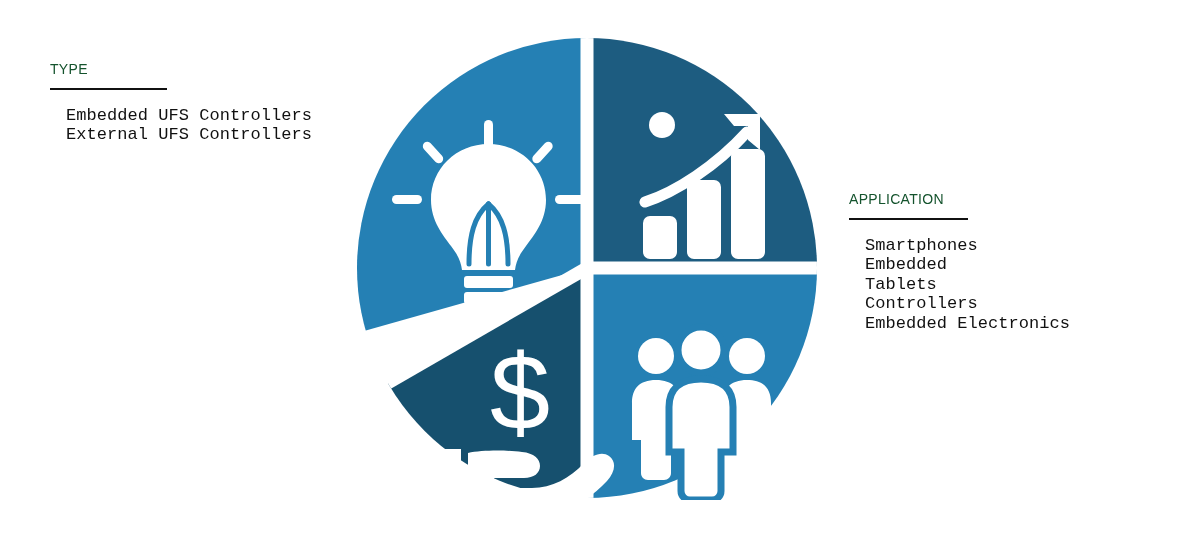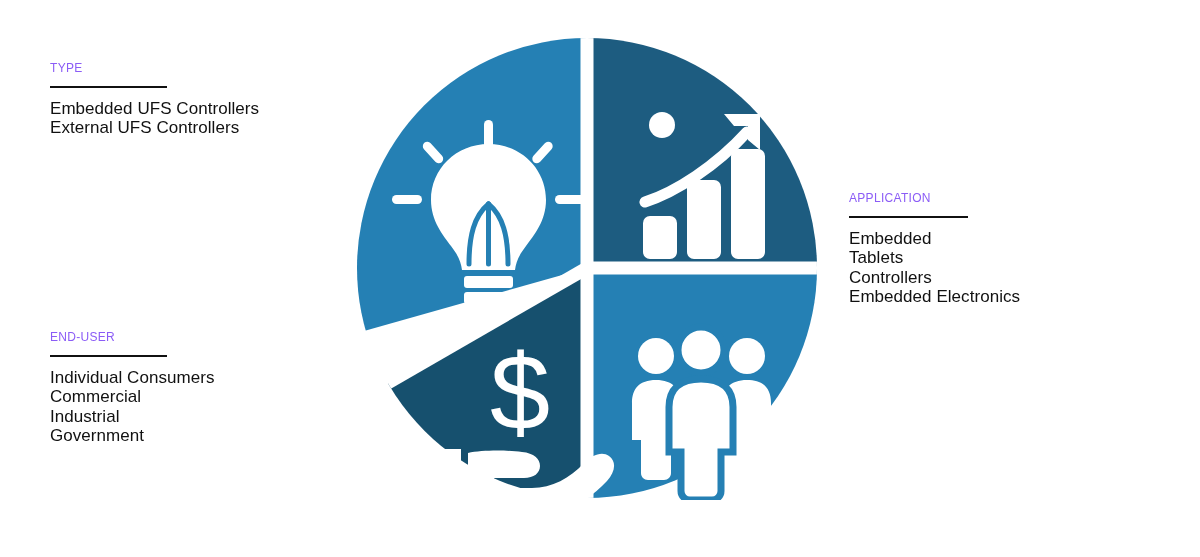--- a/index.html
+++ b/index.html
@@ -21,41 +21,42 @@
   .stage {
     position: absolute;
     inset: 0;
   }
 
   
   .cat-block {
     position: absolute;
   }
   .cat-title {
-    font-size: 12px;
+    font-size: 14px;
     letter-spacing: 0.3px;
-    color: #8b5cf6;
+    color: #14532d;
     line-height: 1;
     white-space: nowrap;
     font-weight: 400;
   }
   .cat-rule {
     width: 117px;
     height: 1.5px;
     background: #111111;
     margin-top: 12px;
     margin-bottom: 11px;
   }
   .cat-rule.wide {
     width: 119px;
   }
   .cat-list {
     list-style: none;
-    margin: 0;
+    margin: 16px;
     padding: 0;
+    font-family: Liberation Mono, monospace;
   }
   .cat-list li {
     font-size: 17px;
     line-height: 19.6px;
     color: #111111;
     white-space: nowrap;
     letter-spacing: 0.05px;
   }
 
   #block-type      { left: 50px; top: 62px; }
@@ -83,35 +84,26 @@
 
   <div class="cat-block" id="block-type">
     <div class="cat-title">TYPE</div>
     <div class="cat-rule"></div>
     <ul class="cat-list">
       <li>Embedded UFS Controllers</li>
       <li>External UFS Controllers</li>
     </ul>
   </div>
 
-  <div class="cat-block" id="block-enduser">
-    <div class="cat-title">END-USER</div>
-    <div class="cat-rule"></div>
-    <ul class="cat-list">
-      <li>Individual Consumers</li>
-      <li>Commercial</li>
-      <li>Industrial</li>
-      <li>Government</li>
-    </ul>
-  </div>
 
   <div class="cat-block" id="block-application">
     <div class="cat-title">APPLICATION</div>
     <div class="cat-rule wide"></div>
     <ul class="cat-list">
+      <li>Smartphones</li>
       <li>Embedded</li>
       <li>Tablets</li>
       <li>Controllers</li>
       <li>Embedded Electronics</li>
     </ul>
   </div>
 
   <div class="pie-wrap">
     <svg class="pie-svg" viewBox="0 0 462 464" xmlns="http://www.w3.org/2000/svg">
 

